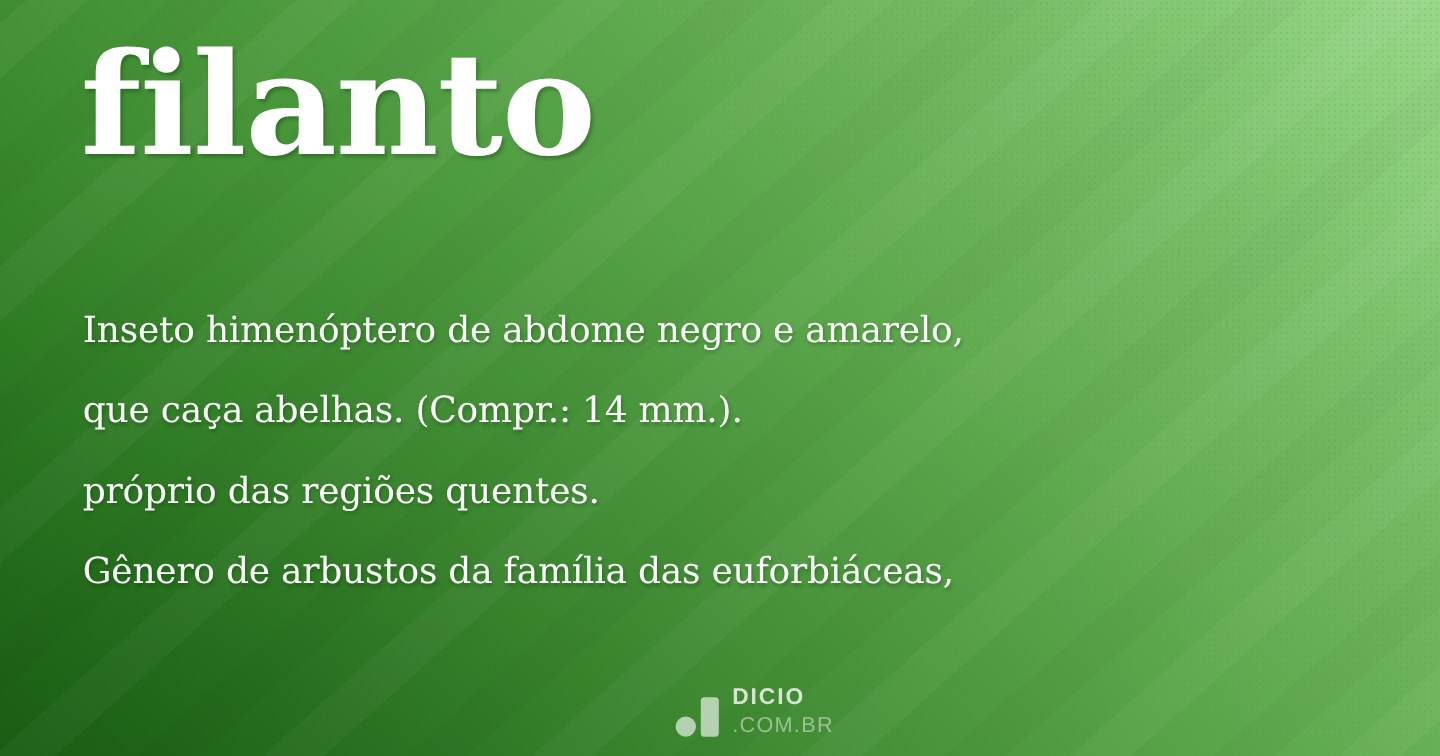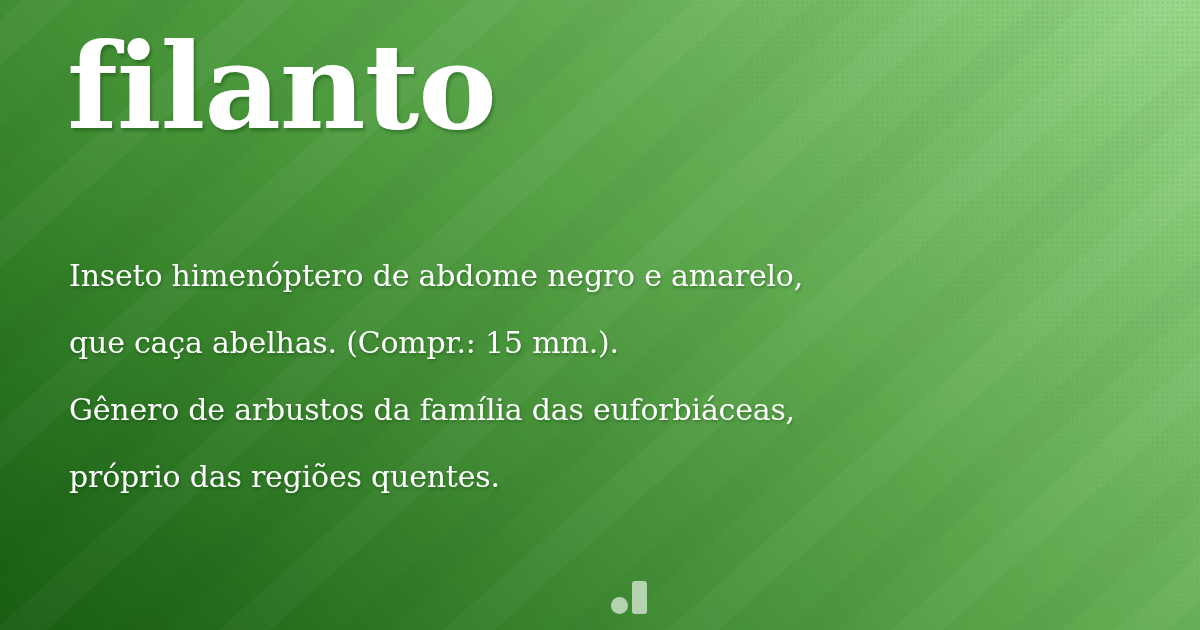--- a/index.html
+++ b/index.html
@@ -177,26 +177,30 @@
   <div class="stripes"></div>
   <div class="dots"></div>
   <div class="vignette"></div>
 
   <div class="content">
 
     <h1 class="word-title">filanto</h1>
 
     <ul class="definitions">
       <li>Inseto himenóptero de abdome negro e amarelo,</li>
-      <li>que caça abelhas. (Compr.: 15 mm.).</li>
+      <li>que caça abelhas. (Compr.: 14 mm.).</li>
+      <li>próprio das regiões quentes.</li>
       <li>Gênero de arbustos da família das euforbiáceas,</li>
-      <li>próprio das regiões quentes.</li>
     </ul>
 
     <div class="footer-logo">
       <div class="logo-mark">
         <span class="dot"></span>
         <span class="bar"></span>
       </div>
+      <div class="logo-text">
+        <span class="logo-name">DICIO</span>
+        <span class="logo-tld">.COM.BR</span>
+      </div>
     </div>
 
   </div>
 </div>
 
 </body></html>

